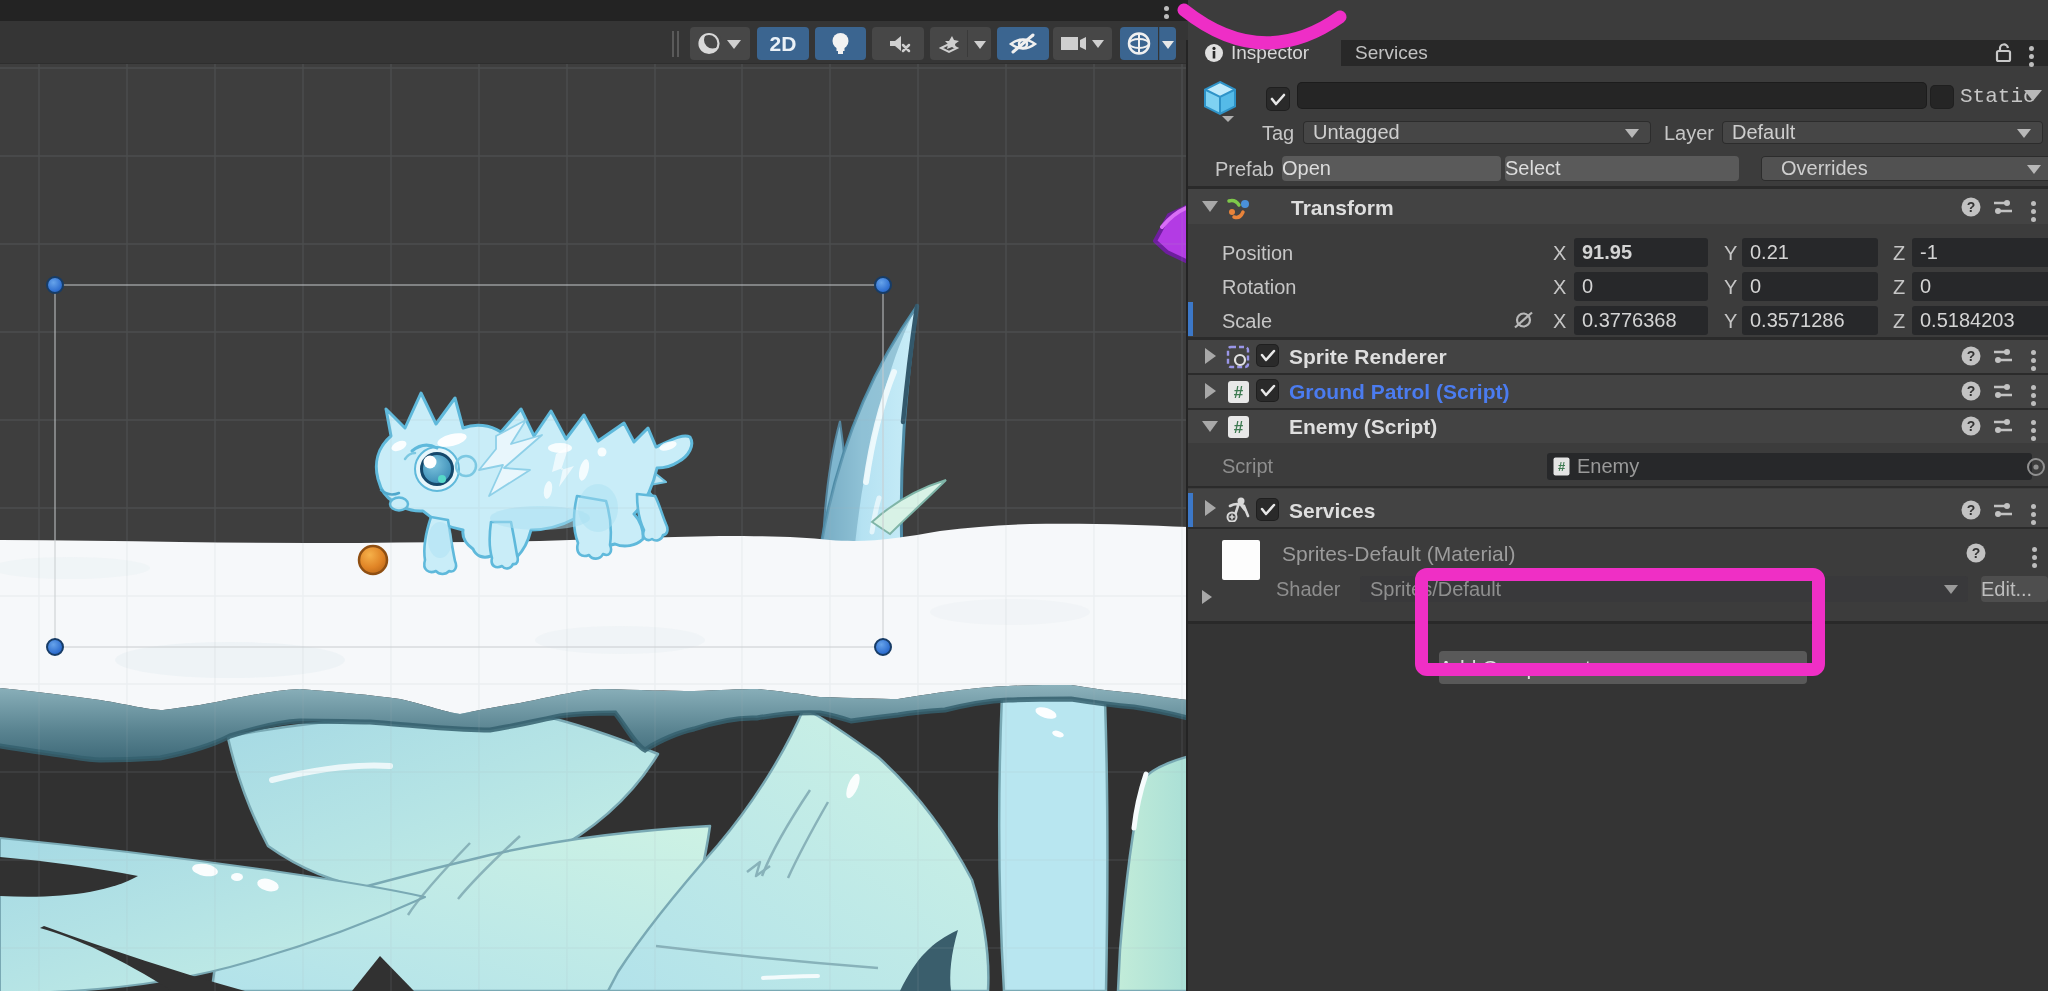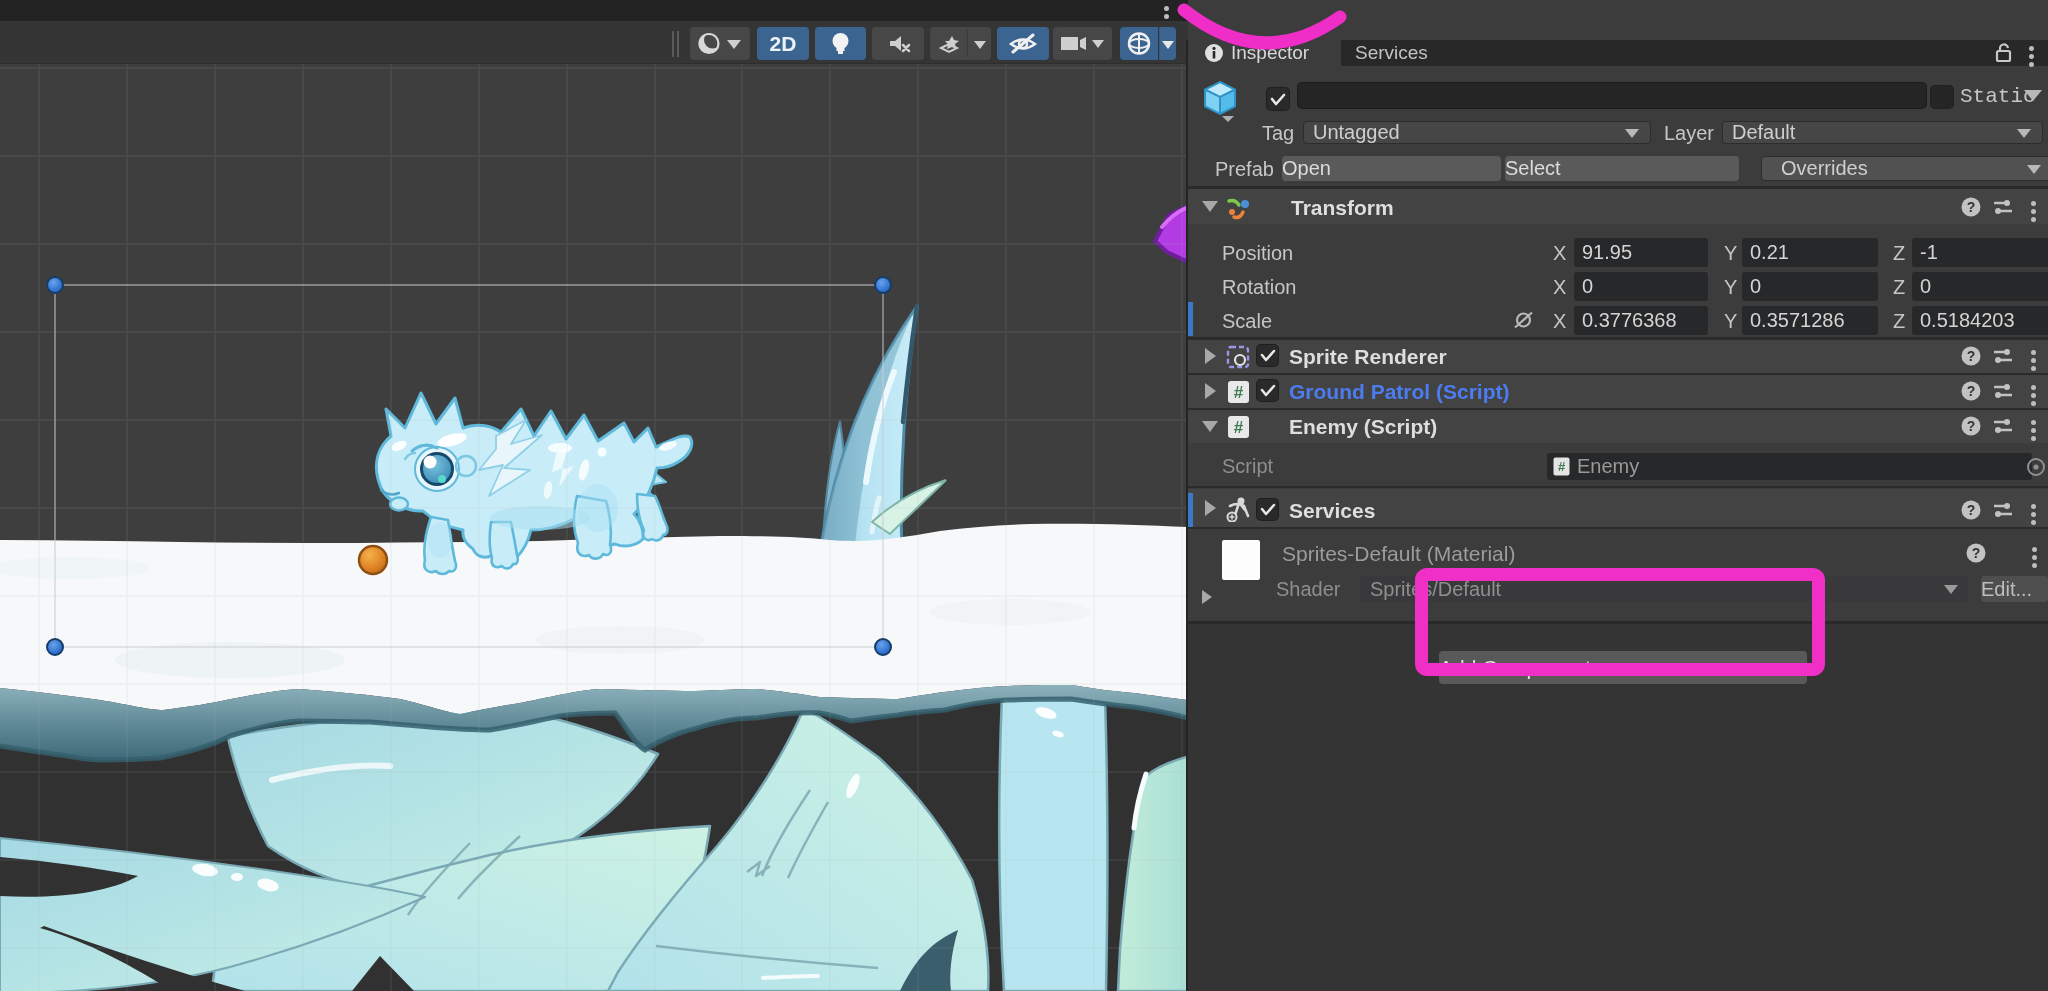--- a/index.html
+++ b/index.html
@@ -316,21 +316,21 @@
         <circle cx="6" cy="14" r="3" fill="#c2c2c2"></circle>
         <path d="M18,2 l3,4 M2,18 l3,-4" stroke="#c2c2c2" stroke-width="0"></path>
       </svg>
     <div class="dots3" style="left:843px;top:158px;">
         <i></i>
         <i></i>
         <i></i>
       </div>
     <div class="lbl" style="left:34px;top:201px;">Position</div>
     <div class="lbl" style="left:365px;top:201px;">X</div>
-      <div class="fld" style="left:386px;top:198px;width:126px;height:29px;line-height:29px;padding-left:8px;">91.95</div>
+      <div class="fld" style="left:386px;top:198px;width:126px;height:29px;line-height:29px;padding-left:8px;font-weight:bold;">91.95</div>
     <div class="lbl" style="left:536px;top:201px;">Y</div>
       <div class="fld" style="left:554px;top:198px;width:128px;height:29px;line-height:29px;padding-left:8px;">0.21</div>
     <div class="lbl" style="left:705px;top:201px;">Z</div>
       <div class="fld" style="left:724px;top:198px;width:132px;height:29px;line-height:29px;padding-left:8px;">-1</div>
     <div class="lbl" style="left:34px;top:235px;">Rotation</div>
     <div class="lbl" style="left:365px;top:235px;">X</div>
       <div class="fld" style="left:386px;top:232px;width:126px;height:29px;line-height:29px;padding-left:8px;">0</div>
     <div class="lbl" style="left:536px;top:235px;">Y</div>
       <div class="fld" style="left:554px;top:232px;width:128px;height:29px;line-height:29px;padding-left:8px;">0</div>
     <div class="lbl" style="left:705px;top:235px;">Z</div>

